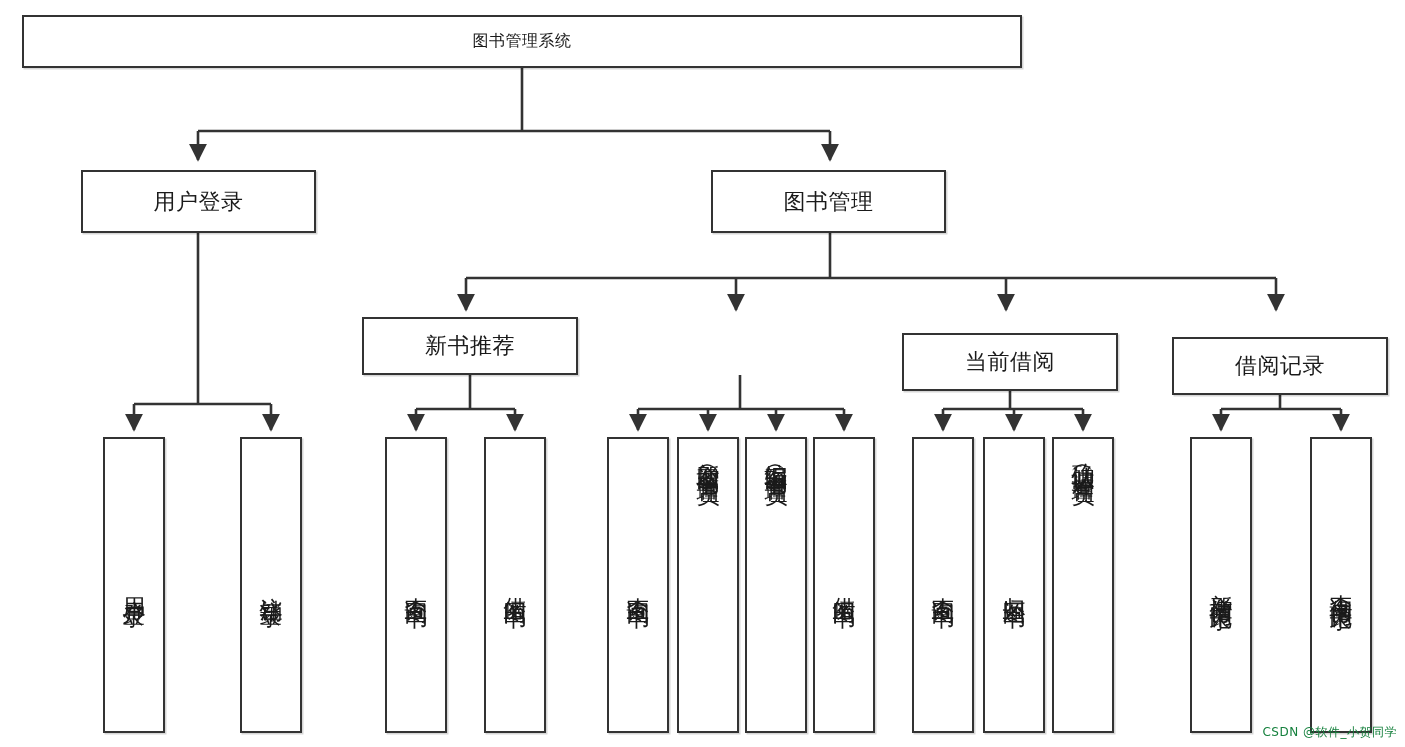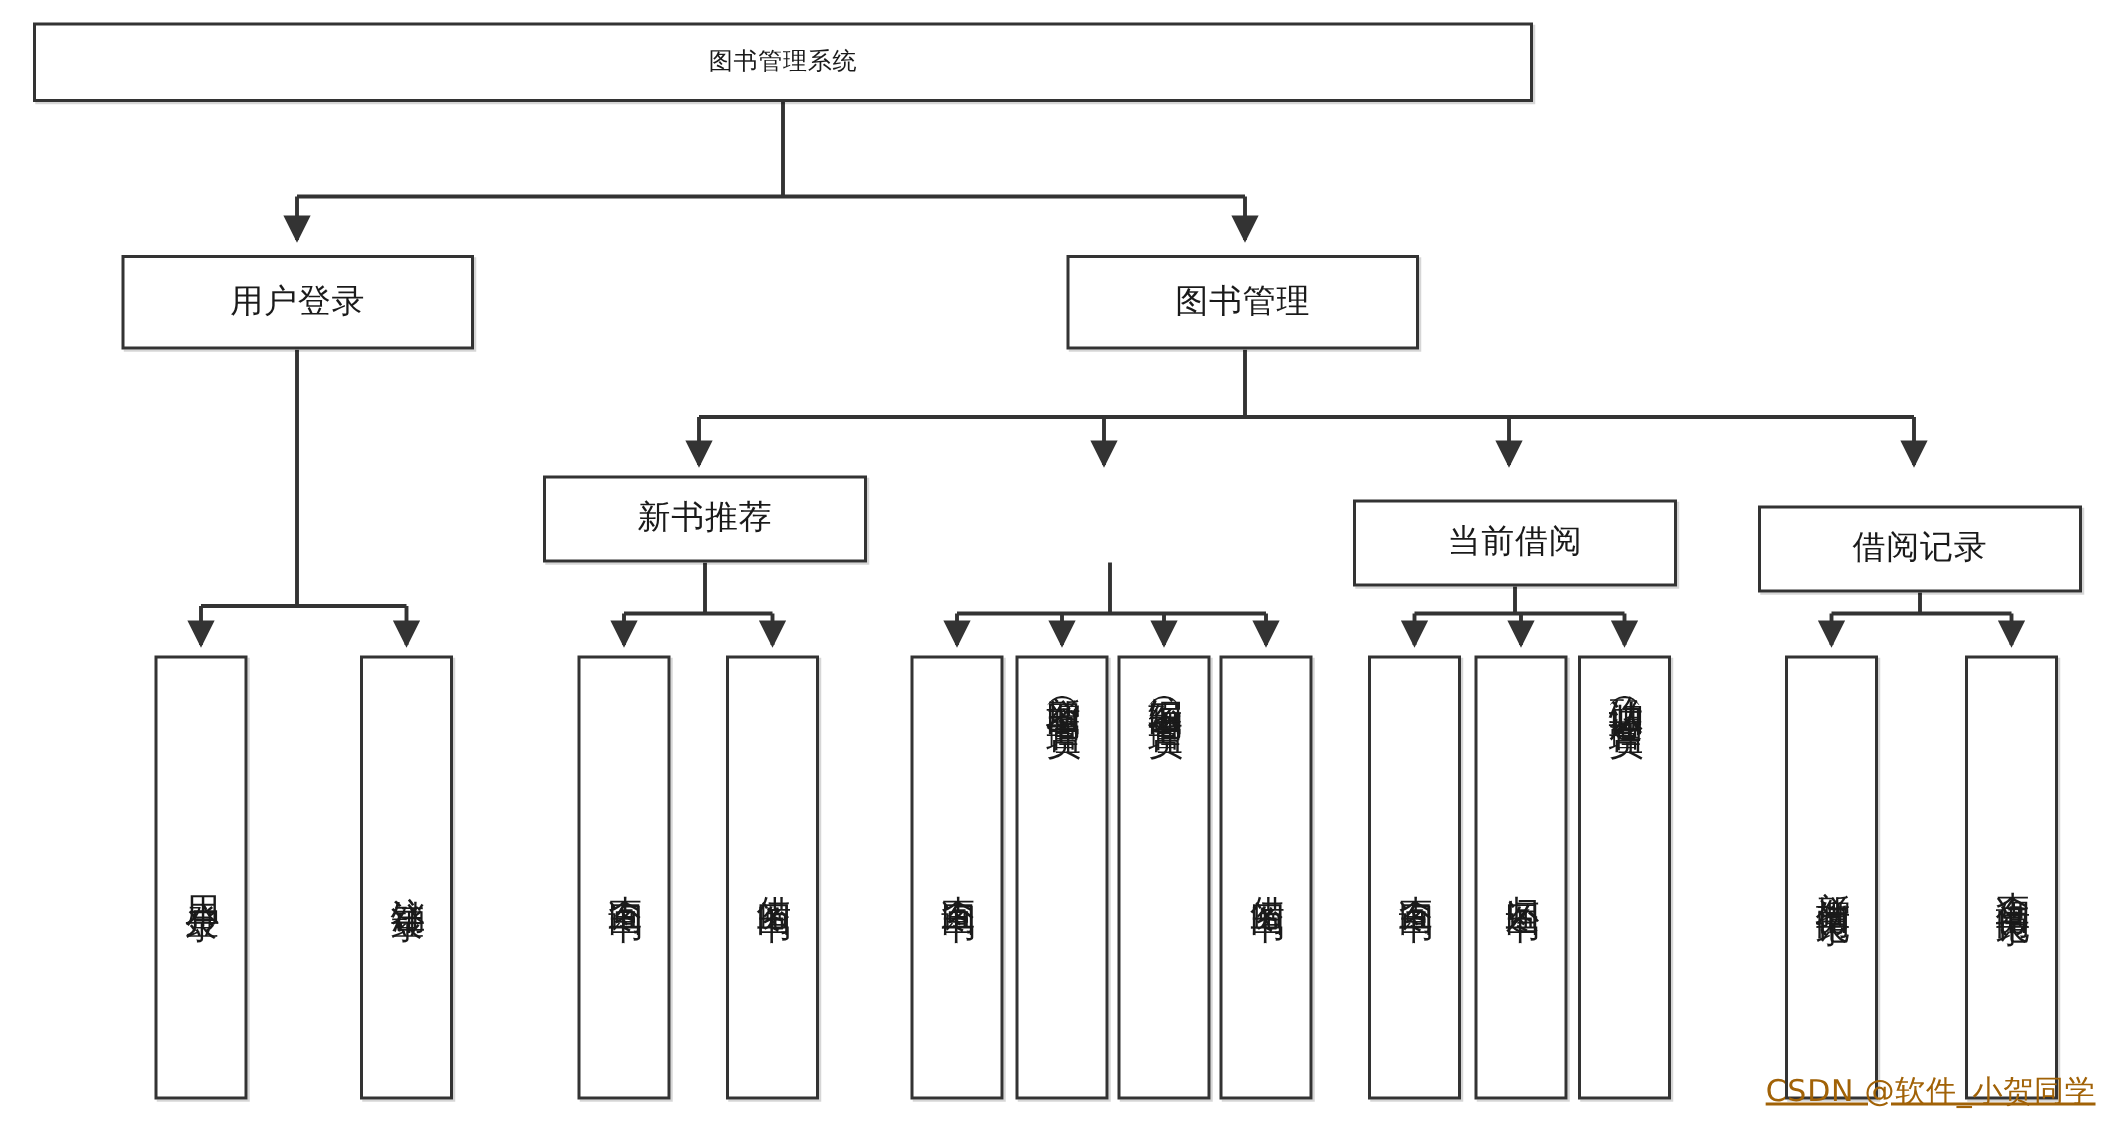--- a/index.html
+++ b/index.html
@@ -62,26 +62,25 @@
     margin: 0 auto;
   }
   .node.vertical.center-v {
     align-items: center;
     padding-top: 0;
   }
   .watermark {
     position: absolute;
     right: 8px;
     bottom: 6px;
-    font-size: 20px;
-    color: #a16207;
+    font-size: 12px;
+    color: #15803d;
     letter-spacing: 0.5px;
     user-select: none;
     white-space: nowrap;
-    text-decoration: underline;
   }
 </style>
 </head>
 <body>
 
 <div id="diagram-root">
 
   <svg id="wires" viewBox="0 0 1405 747" xmlns="http://www.w3.org/2000/svg">
     <defs>
       <marker id="arrow" viewBox="0 0 10 10" refX="9" refY="5" markerWidth="7" markerHeight="7" orient="auto-start-reverse">

